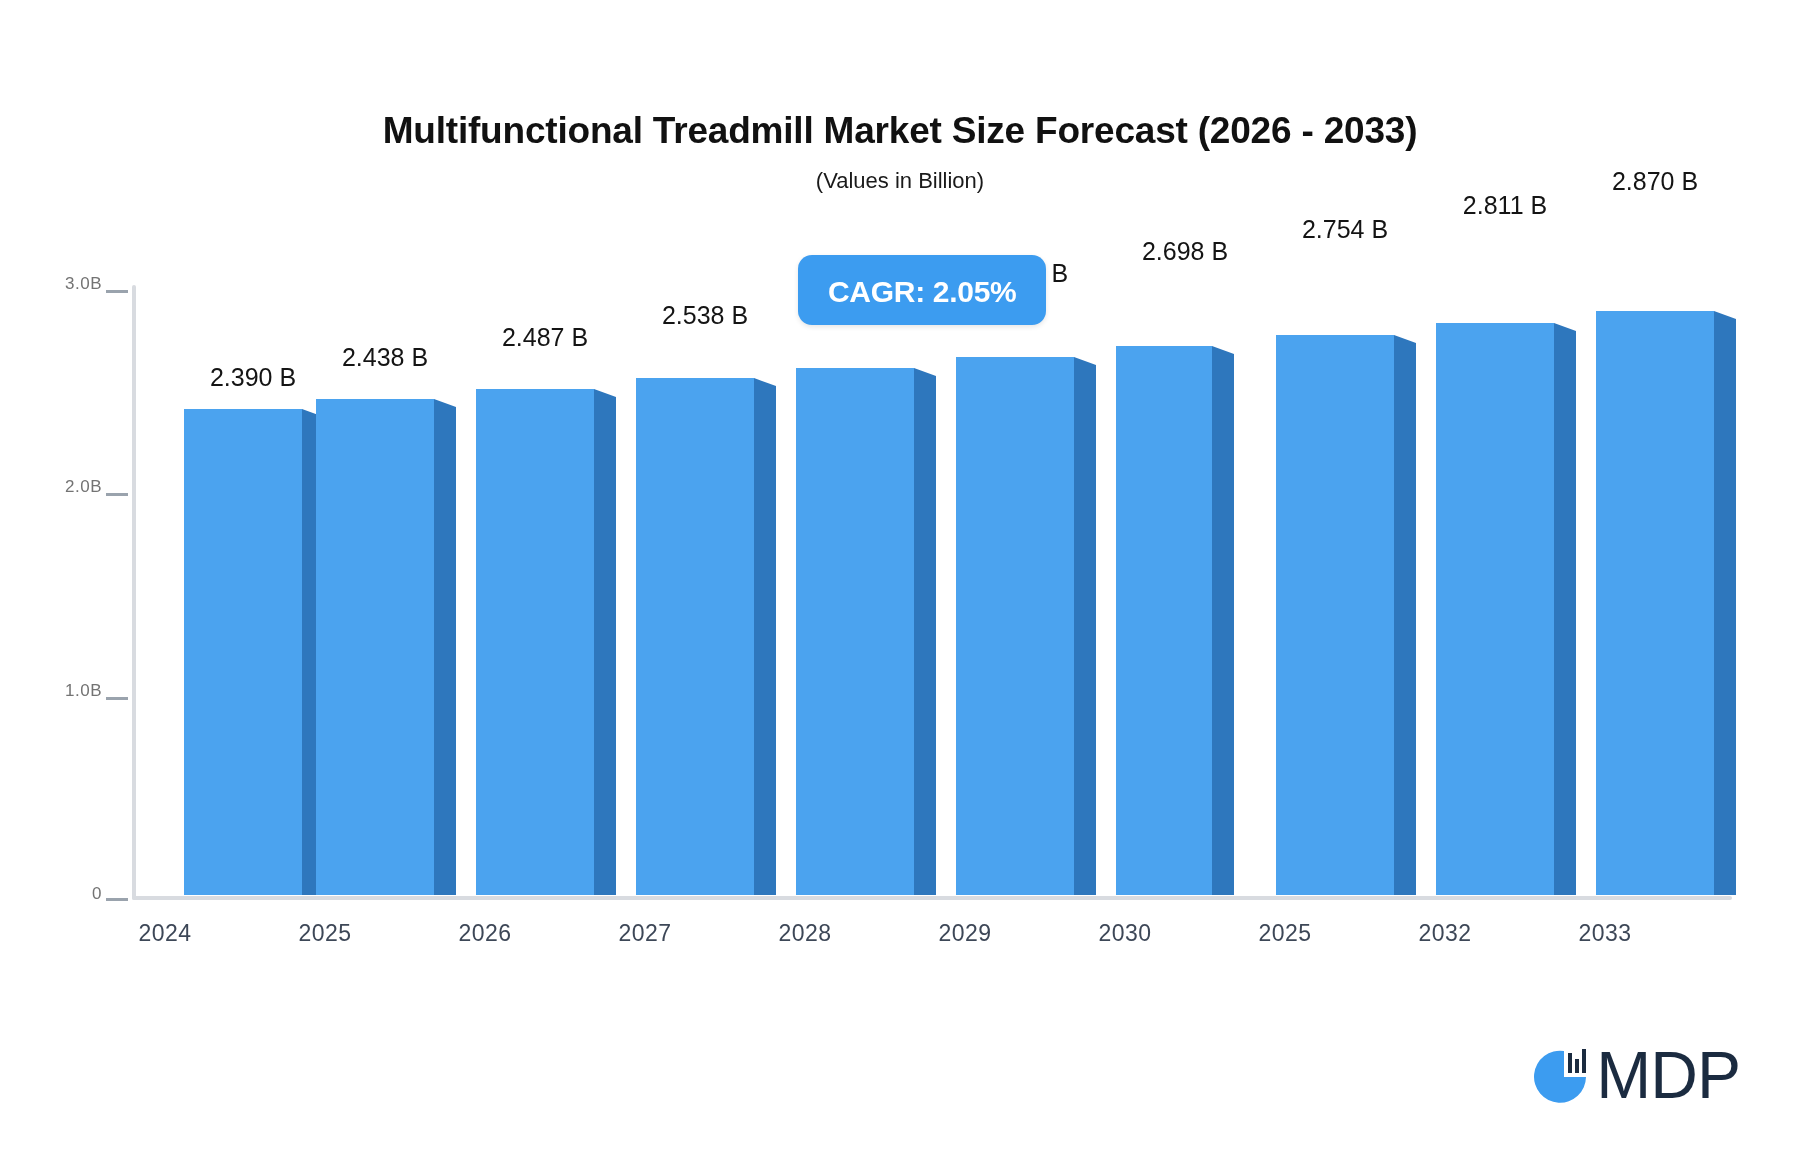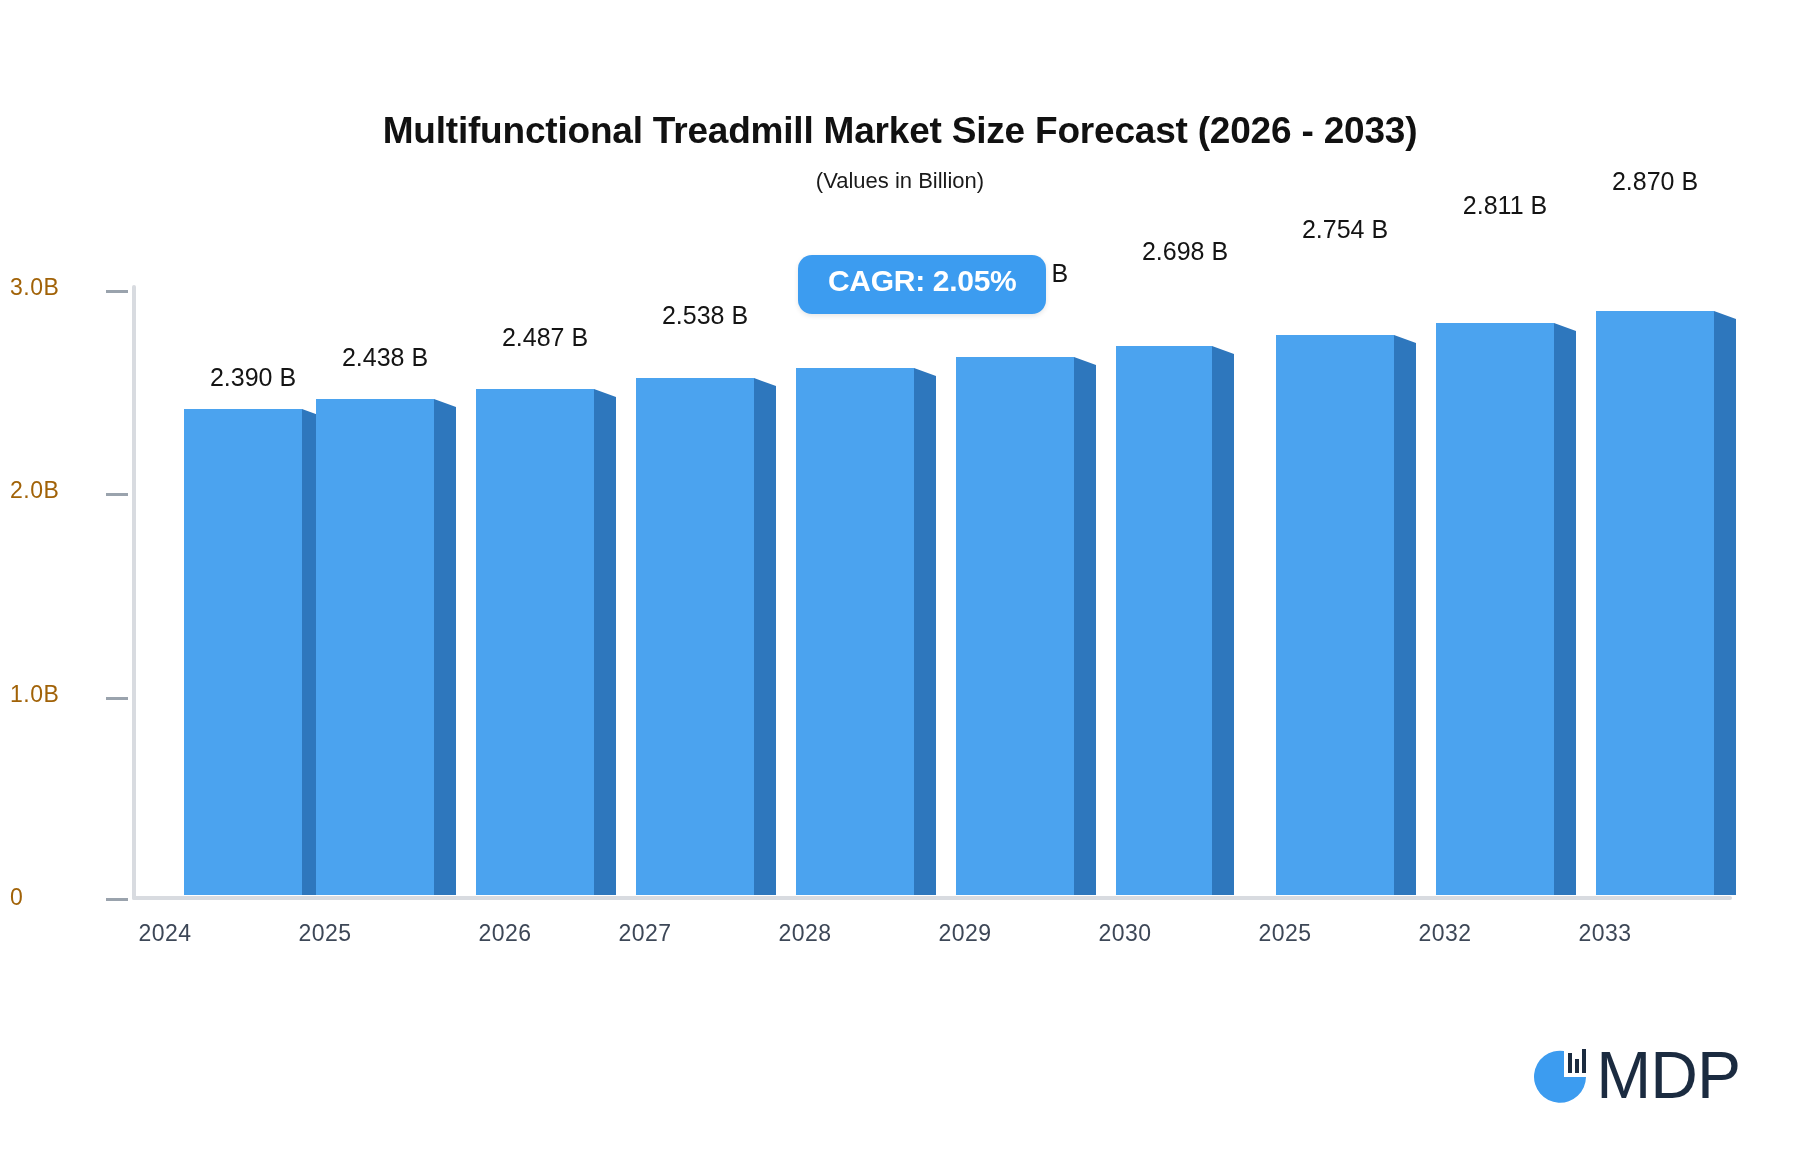--- a/index.html
+++ b/index.html
@@ -70,23 +70,23 @@
   }
   .y-tick {
     position: absolute;
     right: 1710px;
     width: 22px;
     height: 3px;
     background: #9aa3ad;
   }
   .y-label {
     position: absolute;
-    text-align: left;
-    font-size: 23px;
-    color: #a16207;
+    text-align: right;
+    font-size: 17px;
+    color: #737373;
     letter-spacing: 0.5px;
   }
   .bar-group {
     position: absolute;
     bottom: 0;
   }
   .bar-face {
     position: absolute;
     left: 0;
     bottom: 0;
@@ -115,21 +115,21 @@
     width: 200px;
     text-align: center;
     font-size: 23px;
     color: #3d4757;
     letter-spacing: 0.4px;
   }
   .cagr-badge {
     position: absolute;
     left: 798px;
     top: 255px;
-    padding: 9px 30px 16px 30px;
+    padding: 20px 30px 16px 30px;
     background: #3c9cf0;
     color: #ffffff;
     font-size: 30px;
     font-weight: bold;
     border-radius: 14px;
     box-shadow: 0 2px 5px rgba(0,0,0,0.10);
     letter-spacing: -0.3px;
     z-index: 30;
   }
   .logo {
@@ -234,21 +234,21 @@
     <div class="bar-group" style="left:1464px; width:118px; height:584px;">
       <div class="bar-face" style="height:584px;"></div>
       <div class="bar-side" style="height:584px;"></div>
       <div class="bar-value" style="left:-61px; top:-144px;">2.870 B</div>
     </div>
 
   </div>
 
   <div class="x-label" style="left:65px;">2024</div>
   <div class="x-label" style="left:225px;">2025</div>
-  <div class="x-label" style="left:405px;">2026</div>
+  <div class="x-label" style="left:385px;">2026</div>
   <div class="x-label" style="left:545px;">2027</div>
   <div class="x-label" style="left:705px;">2028</div>
   <div class="x-label" style="left:865px;">2029</div>
   <div class="x-label" style="left:1025px;">2030</div>
   <div class="x-label" style="left:1185px;">2025</div>
   <div class="x-label" style="left:1345px;">2032</div>
   <div class="x-label" style="left:1505px;">2033</div>
 
   <div class="cagr-badge">CAGR: 2.05%</div>
 

